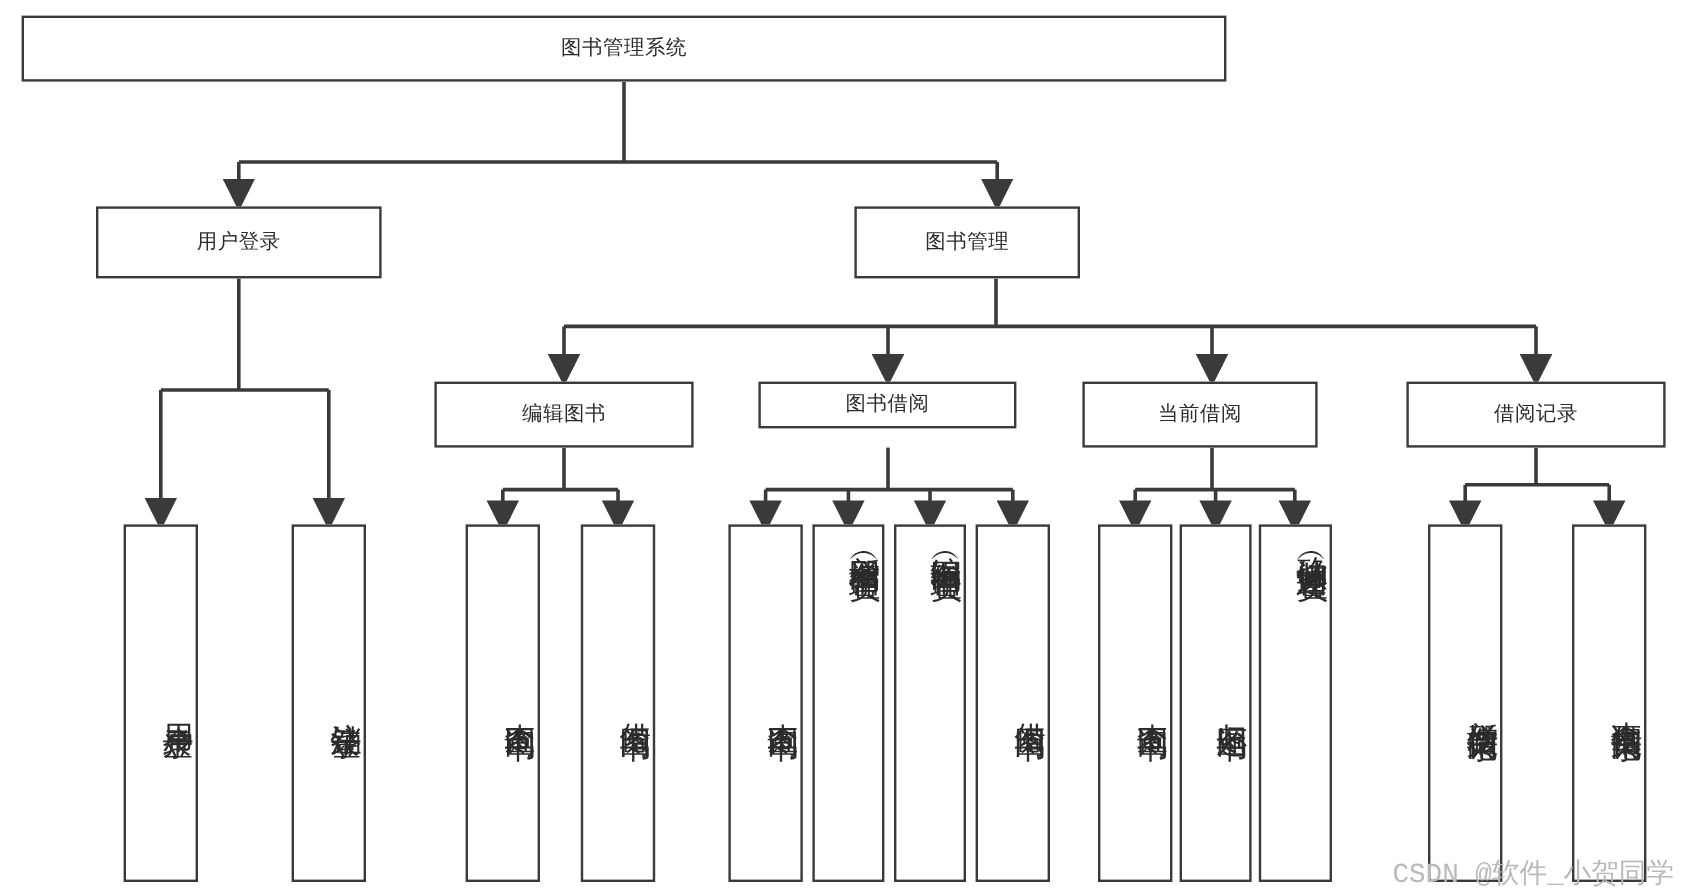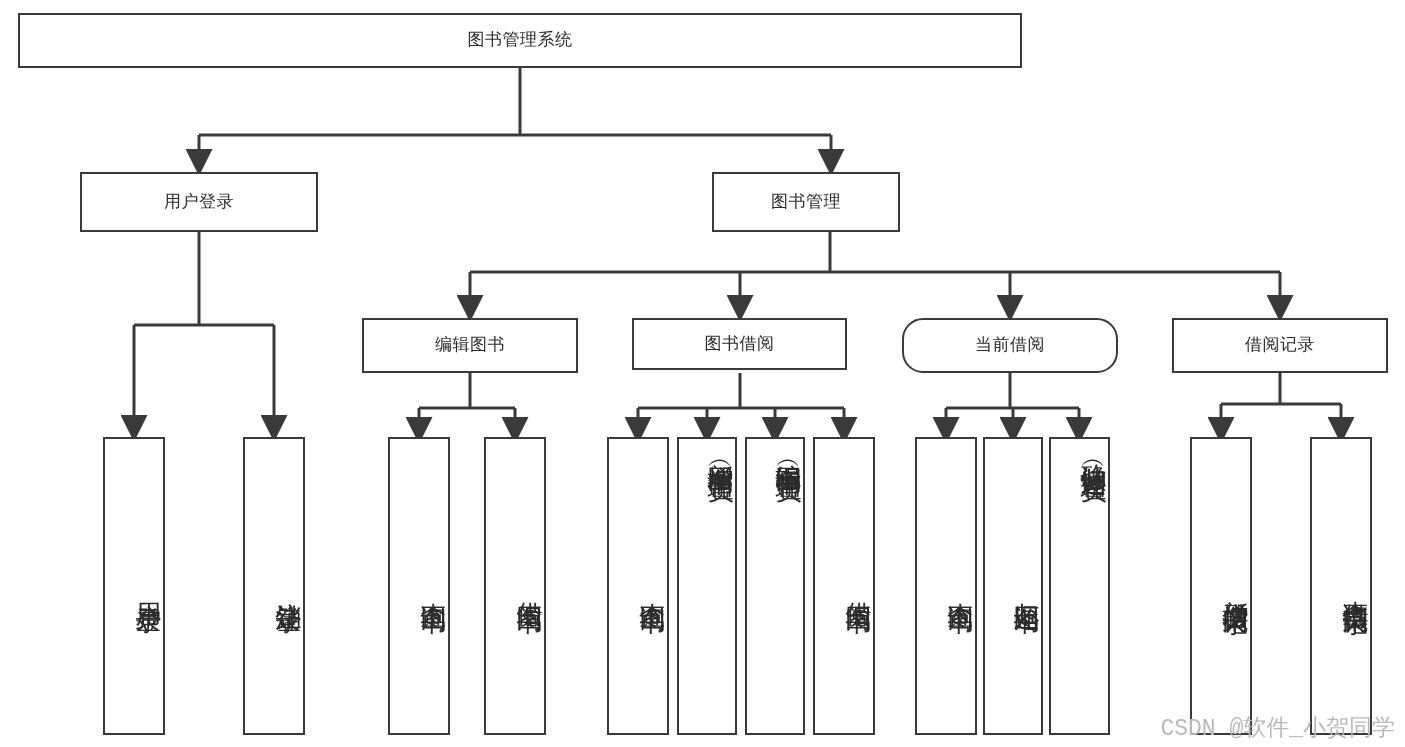--- a/index.html
+++ b/index.html
@@ -138,24 +138,24 @@
   <div class="node h" style="left:80px; top:172px; width:238px; height:60px;">
     <span class="label">用户登录</span>
   </div>
   <div class="node h" style="left:712px; top:172px; width:188px; height:60px;">
     <span class="label">图书管理</span>
   </div>
 
   <div class="node h" style="left:362px; top:318px; width:216px; height:55px;">
     <span class="label">编辑图书</span>
   </div>
-  <div class="node h" style="left:632px; top:318px; width:215px; height:52px;">
+  <div class="node h" style="left:632px; top:318px; width:215px; height:39px;">
     <span class="label">图书借阅</span>
   </div>
-  <div class="node h" style="left:902px; top:318px; width:216px; height:55px;border-radius:21px;">
+  <div class="node h" style="left:902px; top:318px; width:196px; height:55px;">
     <span class="label">当前借阅</span>
   </div>
   <div class="node h" style="left:1172px; top:318px; width:216px; height:55px;">
     <span class="label">借阅记录</span>
   </div>
 
   <div class="node v center" style="left:103px; top:437px; width:62px; height:298px;">
     <span class="label">用户登录</span>
   </div>
   <div class="node v center" style="left:243px; top:437px; width:62px; height:298px;">

